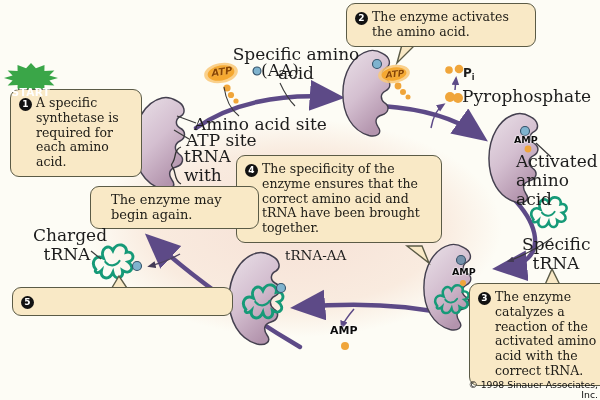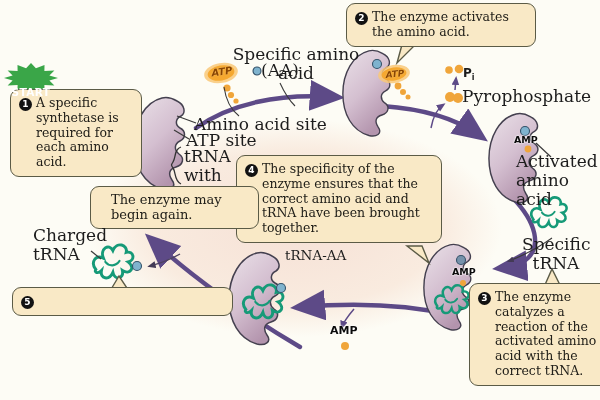--- a/index.html
+++ b/index.html
@@ -39,21 +39,21 @@
   #l-aa-paren{left:261px; top:61px; width:44px;}
   #l-aa-site{left:194px; top:115px;}
   #l-atp-site{left:186px; top:131px;}
   #l-trna-site{left:184px; top:147px;}
   #l-pyro{left:462px; top:87px;}
   #l-pi{left:463px; top:67px; font-family:"DejaVu Sans", sans-serif; font-weight:bold; font-size:12px;}
   #l-pi sub{font-size:8px;}
   #l-activated{left:516px; top:152px; width:84px;}
   #l-spec-trna{left:522px; top:235px; width:68px; text-align:center;}
   #l-trna-aa{left:285px; top:248px; font-size:13.5px;}
-  #l-charged{left:33px; top:226px; width:68px; text-align:left;}
+  #l-charged{left:33px; top:226px; width:68px; text-align:center;}
   .amp{position:absolute; z-index:3; font-family:"DejaVu Sans", sans-serif; font-weight:bold; color:#0b0b0b;
        text-shadow:0 0 2px #fff, 0 0 2px #fff;}
   #l-amp-e3{left:514px; top:134px; font-size:9.5px;}
   #l-amp-e4{left:452px; top:266px; font-size:9.5px;}
   #l-amp-free{left:330px; top:324px; font-size:11px;}
   .atp-txt{position:absolute; z-index:3; font-family:"DejaVu Sans", sans-serif; font-weight:bold; font-style:italic;
        color:#8a4500; text-shadow:0 0 1px #ffd98f;}
   #l-atp-1{left:206px; top:66px; width:32px; text-align:center; font-size:10px; transform:rotate(-8deg);}
   #l-atp-2{left:380px; top:69px; width:30px; text-align:center; font-size:9px; transform:rotate(-6deg);}
   #l-copy{left:450px; top:380px; width:148px; font-family:"DejaVu Sans", sans-serif; font-size:9.3px; color:#111;
@@ -199,13 +199,14 @@
   <div class="lbl" id="l-spec-trna">Specific tRNA</div>
   <div class="lbl" id="l-trna-aa">tRNA-AA</div>
   <div class="lbl" id="l-charged">Charged tRNA</div>
 
   <div class="amp" id="l-amp-e3">AMP</div>
   <div class="amp" id="l-amp-e4">AMP</div>
   <div class="amp" id="l-amp-free">AMP</div>
   <div class="atp-txt" id="l-atp-1">ATP</div>
   <div class="atp-txt" id="l-atp-2">ATP</div>
 
+  <div class="lbl" id="l-copy">© 1998 Sinauer Associates, Inc.</div>
 </div>
 
 </body></html>

